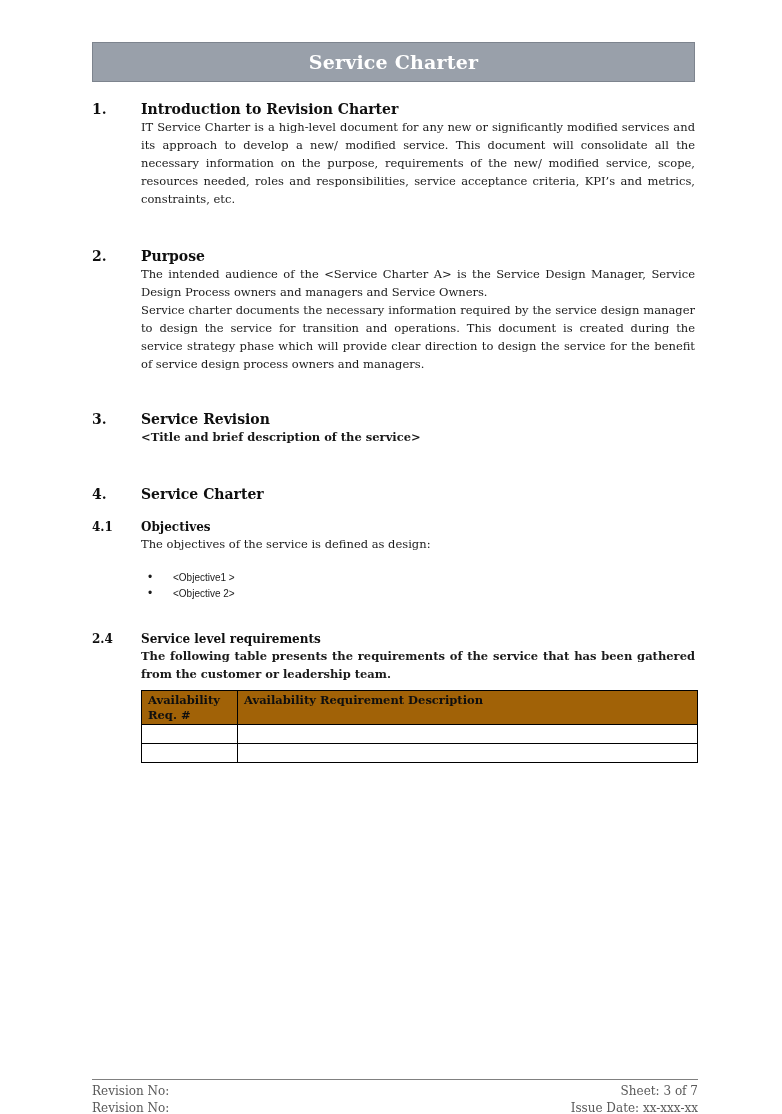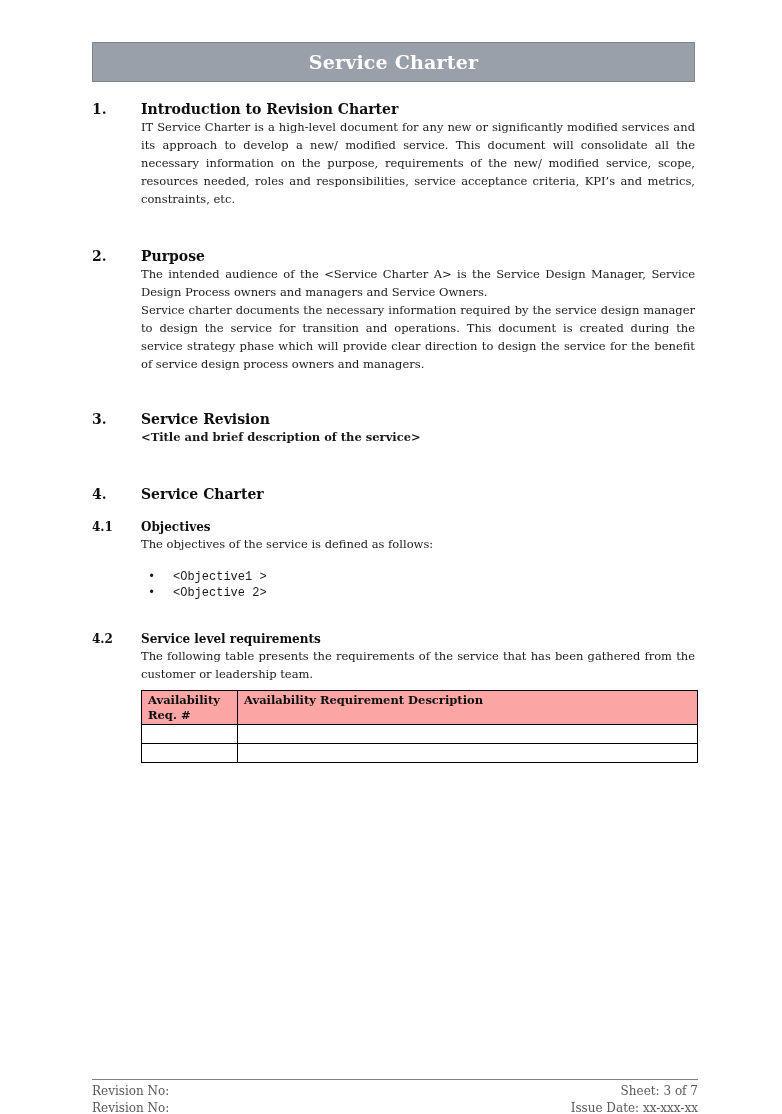--- a/index.html
+++ b/index.html
@@ -54,28 +54,28 @@
     line-height: 18px;
     color: #1a1a1a;
     text-align: justify;
   }
   .p-s1a  { margin-top: 13px; }
   .p-s1b  { margin-top: 10px; }
   .p-s2a  { margin-top: 17px; }
   .p-s2b  { margin-top: 8px; }
   .p-s3a  { margin-top: 17px; text-align: left; font-weight: bold; }
   .p-s41a { margin-top: 10px; text-align: left; }
-  .p-s42a { margin-top: 10px; }
+  .p-s42a { margin-top: 10px; font-weight: bold; }
   
   ul.objectives {
     list-style: none;
     margin: 17px 0 0 56px;
     padding: 0;
-    font-family: Liberation Mono, monospace;
-    font-size: 12px;
+    font-family: Liberation Sans, sans-serif;
+    font-size: 10px;
     line-height: 15.5px;
     color: #1a1a1a;
   }
   ul.objectives li {
     position: relative;
     padding-left: 25px;
   }
   ul.objectives li::before {
     content: "\2022";
     position: absolute;
@@ -91,21 +91,21 @@
   }
   table.req-table th, table.req-table td {
     border: 1px solid #000000;
     font-size: 11.5px;
     line-height: 14.5px;
     padding: 2px 6px;
     vertical-align: top;
     text-align: left;
   }
   table.req-table th {
-    background: #fca5a5;
+    background: #a16207;
     font-weight: bold;
     color: #0f0f0f;
     height: 31px;
   }
   table.req-table td { height: 19px; }
   .col-req { width: 96px; }
   
   .footer {
     position: absolute;
     top: 1037px;
@@ -151,28 +151,28 @@
 
   <div class="h-main h-s4">
     <span>4.</span>
     <span>Service Charter</span>
   </div>
 
   <div class="h-sub h-s41">
     <span>4.1</span>
     <span>Objectives</span>
   </div>
-  <p class="body-para p-s41a">The objectives of the service is defined as follows:</p>
+  <p class="body-para p-s41a">The objectives of the service is defined as design:</p>
   <ul class="objectives">
     <li>&lt;Objective1 &gt;</li>
     <li>&lt;Objective 2&gt;</li>
   </ul>
 
   <div class="h-sub h-s42">
-    <span>4.2</span>
+    <span>2.4</span>
     <span>Service level requirements</span>
   </div>
   <p class="body-para p-s42a">The following table presents the requirements of the service that has been gathered from the customer or leadership team.</p>
 
   <table class="req-table">
     <colgroup>
         <col class="col-req">
         <col>
       </colgroup>
     <thead>

